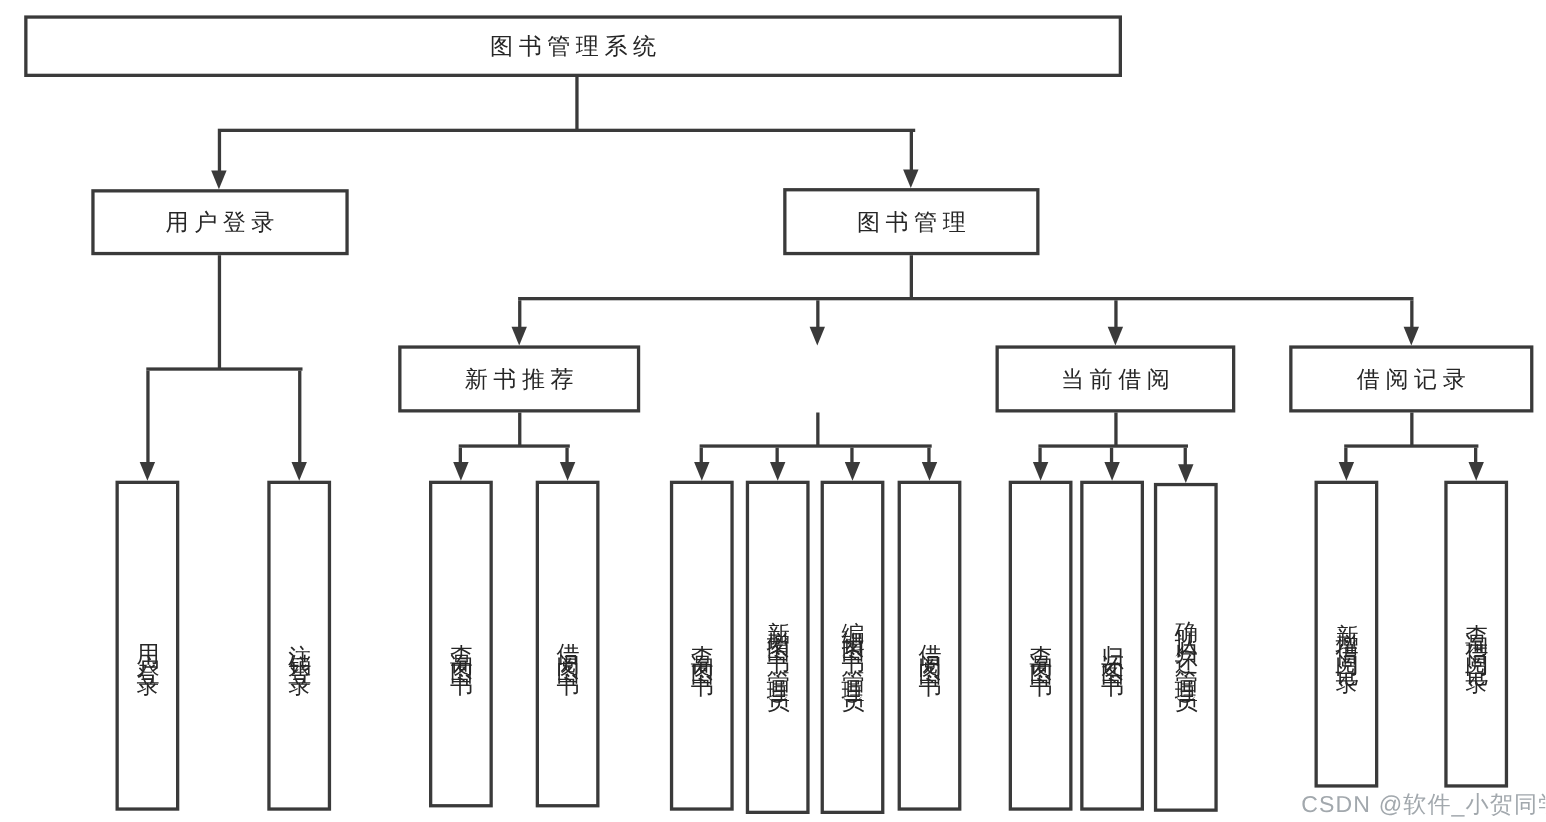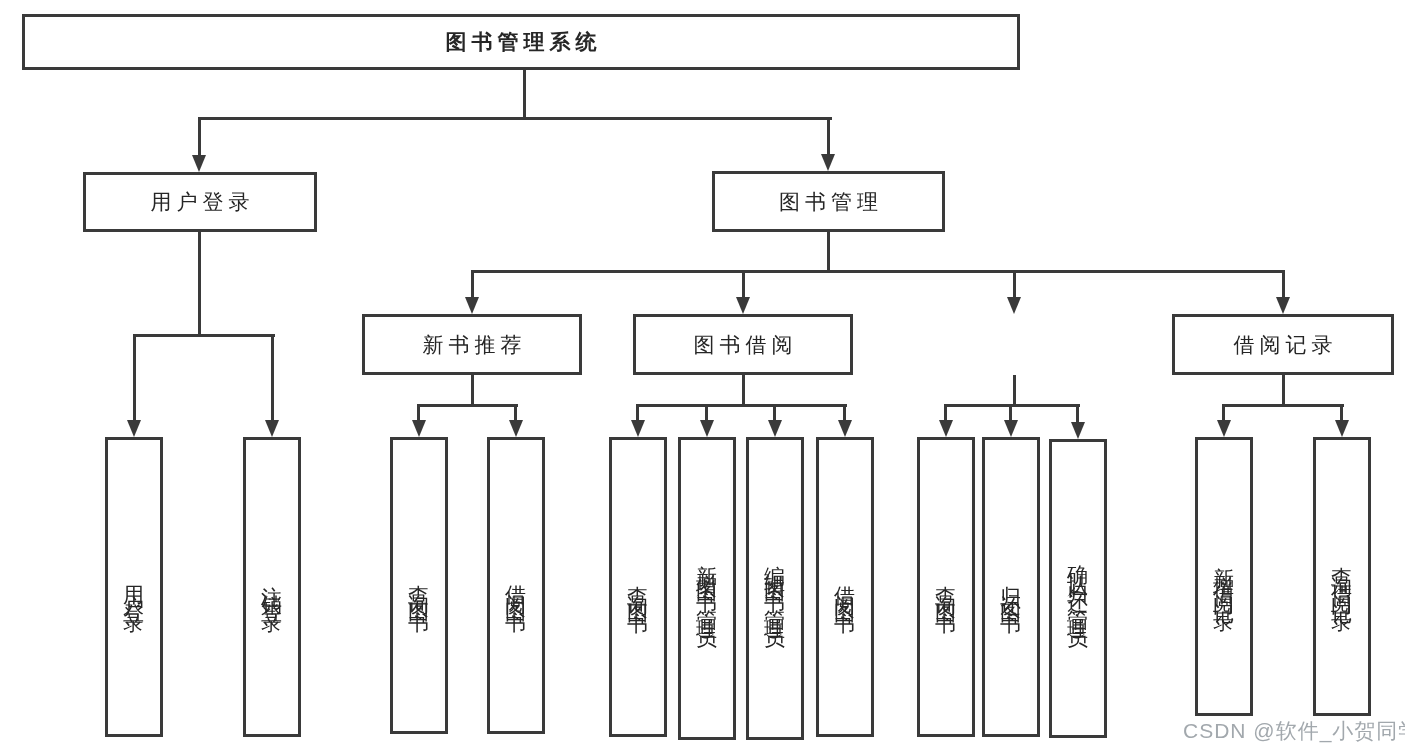--- a/index.html
+++ b/index.html
@@ -34,27 +34,27 @@
     position:absolute;left:1183px;top:717px;z-index:5;
     color:var(--watermark,#a2a8ad);font-size:21px;letter-spacing:1px;
     white-space:nowrap;
   }
 </style>
 </head>
 <body>
 
 <div class="stage">
 
-  <div class="box" style="left:22px;top:14px;width:998px;height:56px;font-weight:bold;">图书管理系统</div>
+  <div class="box" style="left:22px;top:14px;width:998px;height:56px;">图书管理系统</div>
 
   <div class="box" style="left:83px;top:172px;width:234px;height:60px;">用户登录</div>
   <div class="box" style="left:362px;top:314px;width:220px;height:61px;">新书推荐</div>
 
   <div class="box" style="left:712px;top:171px;width:233px;height:61px;">图书管理</div>
-  <div class="box" style="left:633px;top:314px;width:220px;height:61px;">图书借阅</div>
+  <div class="box" style="left:905px;top:314px;width:218px;height:61px;">当前借阅</div>
   <div class="box" style="left:1172px;top:314px;width:222px;height:61px;">借阅记录</div>
 
   <div class="leaf" style="left:105px;top:437px;width:58px;height:300px;">用户登录</div>
   <div class="leaf" style="left:243px;top:437px;width:58px;height:300px;">注销登录</div>
 
   <div class="leaf" style="left:390px;top:437px;width:58px;height:297px;">查询图书</div>
   <div class="leaf" style="left:487px;top:437px;width:58px;height:297px;">借阅图书</div>
 
   <div class="leaf" style="left:609px;top:437px;width:58px;height:300px;">查询图书</div>
   <div class="leaf" style="left:678px;top:437px;width:58px;height:303px;">新增图书（管理员）</div>

